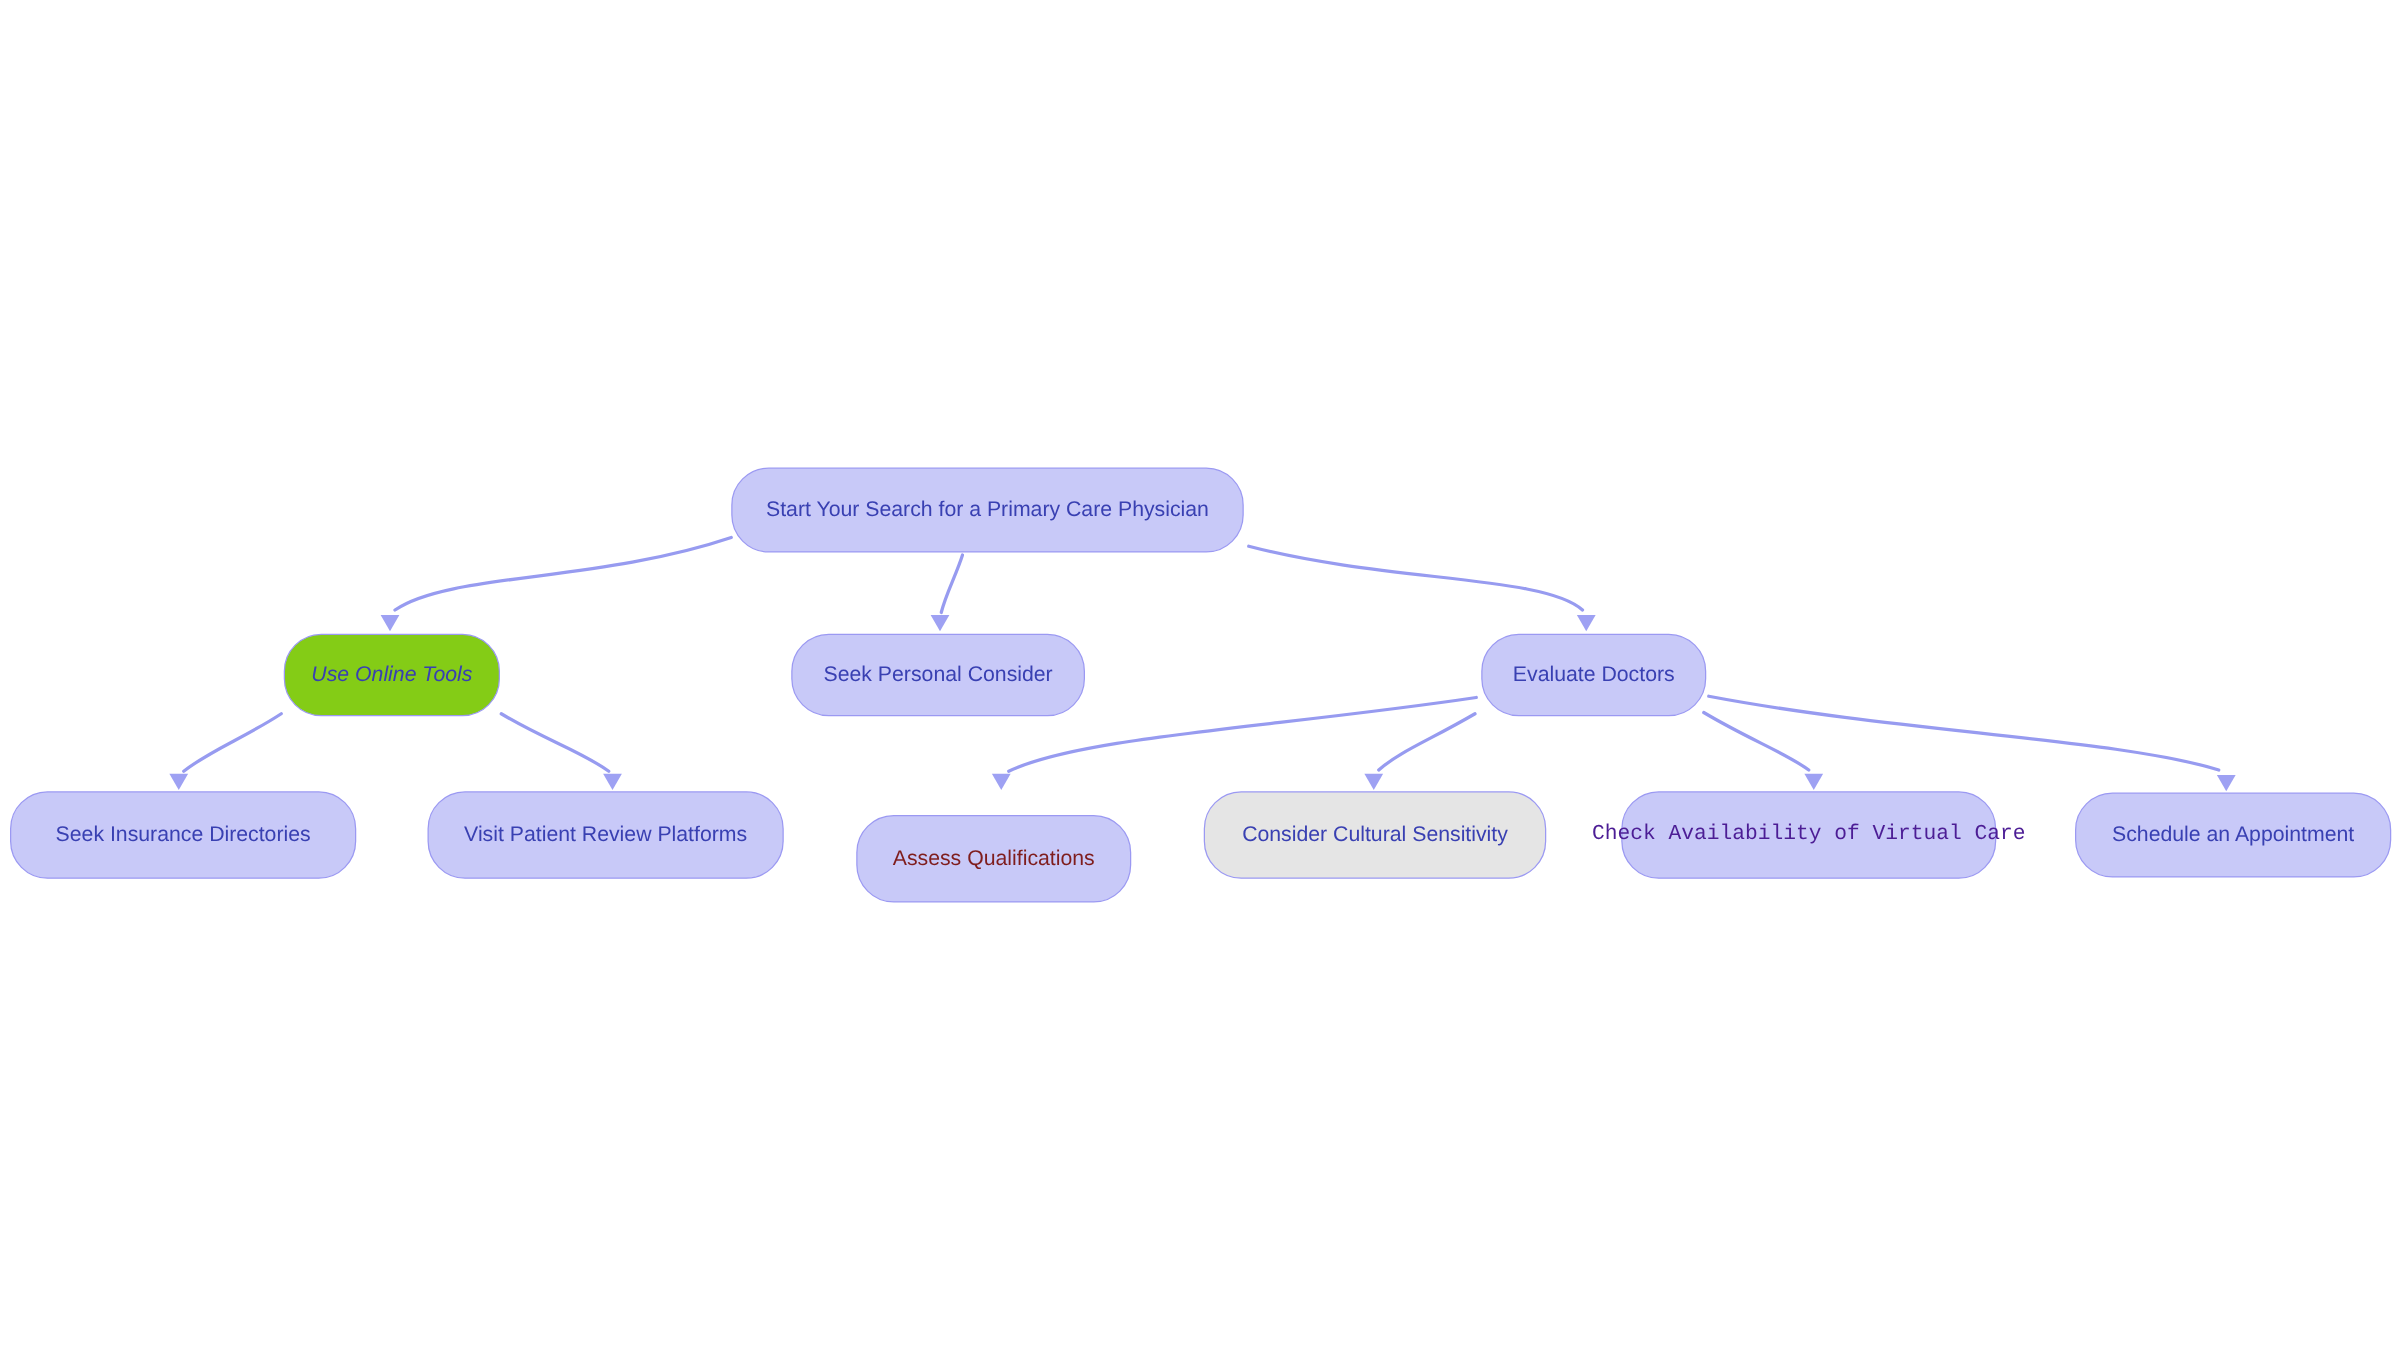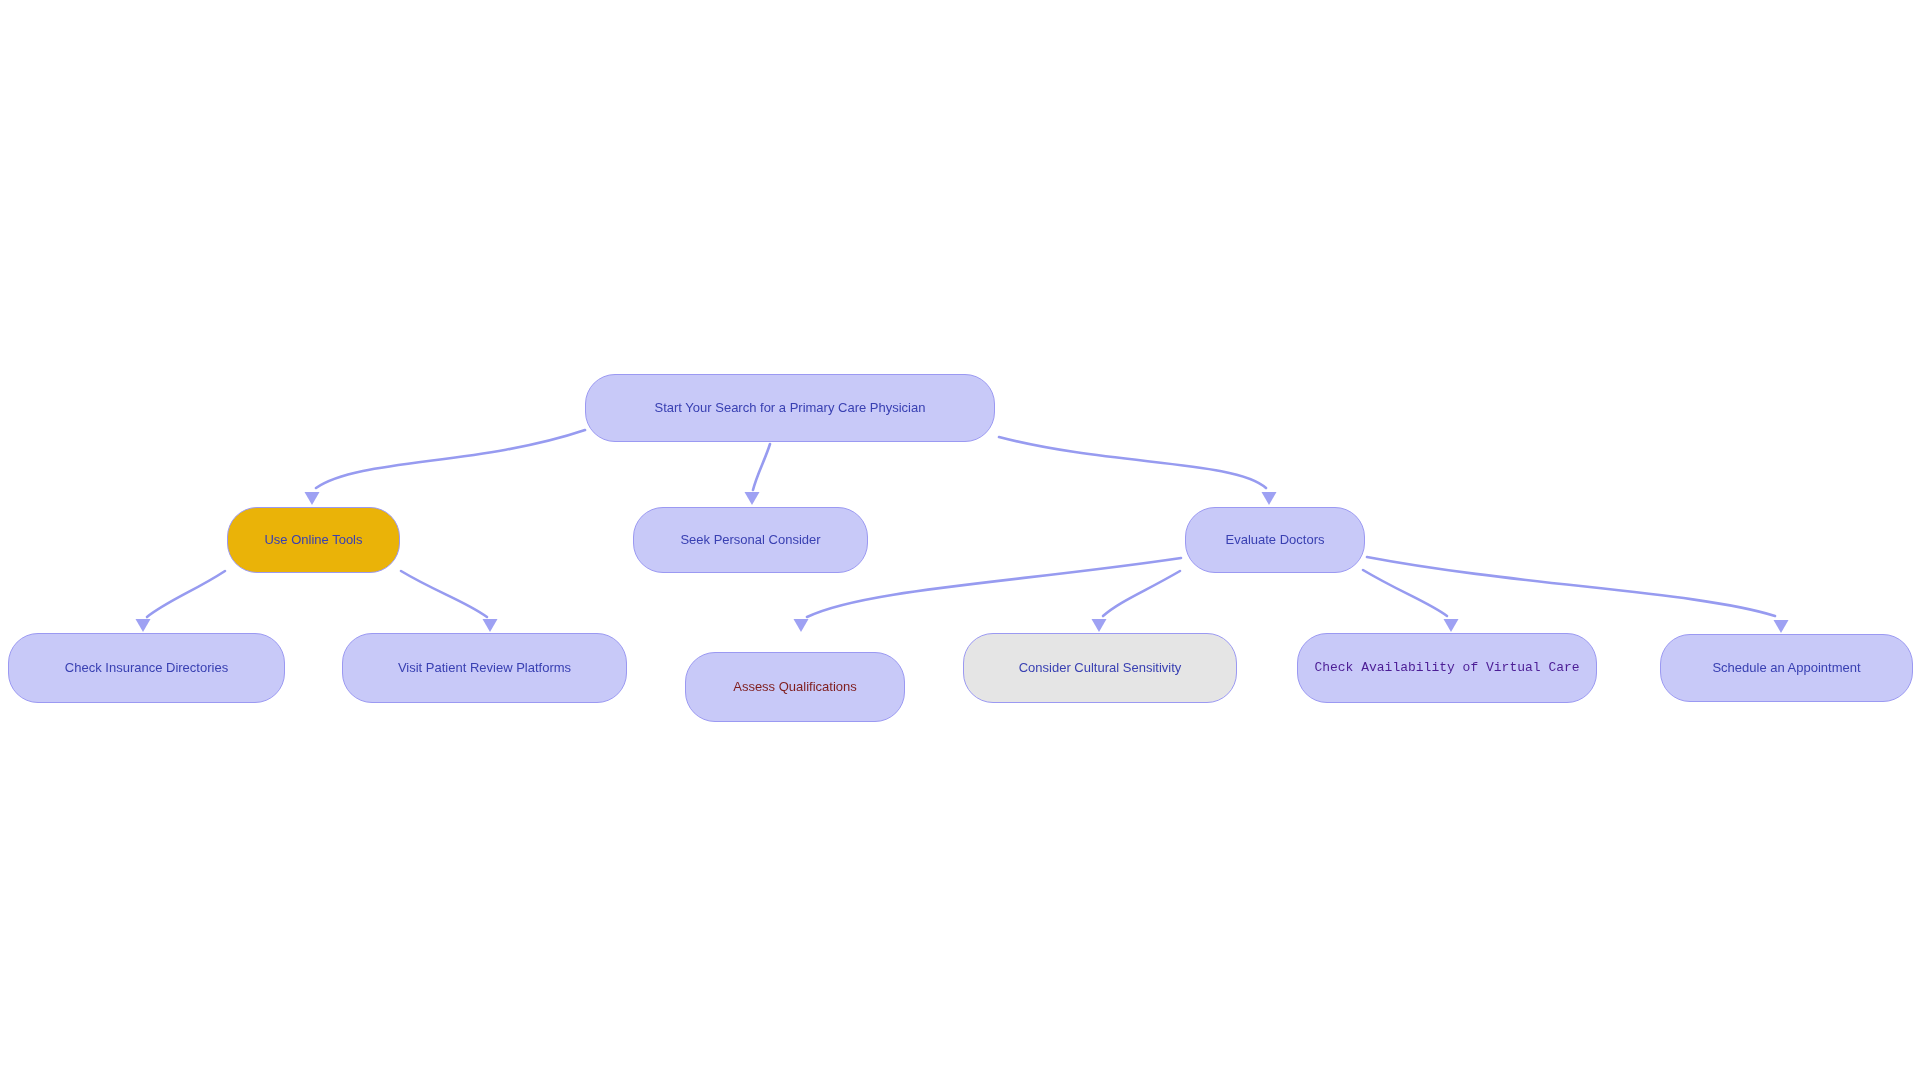--- a/index.html
+++ b/index.html
@@ -24,21 +24,21 @@
   }
   .flow-node {
     position: absolute;
     box-sizing: border-box;
     display: flex;
     align-items: center;
     justify-content: center;
     text-align: center;
     border-radius: 30px;
     border: 1.5px solid;
-    font-size: 13px;
+    font-size: 17px;
     line-height: 1.2;
     padding: 4px 14px;
     white-space: nowrap;
   }
 </style>
 </head>
 <body>
 
 <div id="canvas">
   <svg id="edge-layer" width="1920" height="1083" viewBox="0 0 1920 1083" xmlns="http://www.w3.org/2000/svg">
@@ -58,31 +58,31 @@
       <polygon points="1091.5,619 1106.5,619 1099,632" fill="#9ea1f3"></polygon>
       <path d="M 1363 570 C 1400 592, 1428 602, 1447 616" fill="none" stroke="#979bf0" stroke-width="2.6" stroke-linecap="round"></path>
       <polygon points="1443.5,619 1458.5,619 1451,632" fill="#9ea1f3"></polygon>
       <path d="M 1367 557 C 1520 586, 1695 591, 1775 616" fill="none" stroke="#979bf0" stroke-width="2.6" stroke-linecap="round"></path>
       <polygon points="1773.5,620 1788.5,620 1781,633" fill="#9ea1f3"></polygon>
     </svg>
   <div id="node-layer">
       <div class="flow-node" style="left: 585px; top: 374px; width: 410px; height: 68px; background: rgb(200, 201, 248); border-color: rgb(155, 153, 242); color: rgb(57, 64, 178);">
     <span class="flow-node-label">Start Your Search for a Primary Care Physician</span>
   </div>
-      <div class="flow-node" style="left: 227px; top: 507px; width: 173px; height: 66px; background: #eab308; border-color: rgb(155, 153, 242); color: rgb(57, 64, 178);">
+      <div class="flow-node" style="left: 227px; top: 507px; width: 173px; height: 66px; background: #84cc16; border-color: rgb(155, 153, 242); color: rgb(57, 64, 178); font-style: italic;">
     <span class="flow-node-label">Use Online Tools</span>
   </div>
       <div class="flow-node" style="left: 633px; top: 507px; width: 235px; height: 66px; background: rgb(200, 201, 248); border-color: rgb(155, 153, 242); color: rgb(57, 64, 178);">
     <span class="flow-node-label">Seek Personal Consider</span>
   </div>
       <div class="flow-node" style="left: 1185px; top: 507px; width: 180px; height: 66px; background: rgb(200, 201, 248); border-color: rgb(155, 153, 242); color: rgb(57, 64, 178); justify-content: center;">
     <span class="flow-node-label">Evaluate Doctors</span>
   </div>
       <div class="flow-node" style="left: 8px; top: 633px; width: 277px; height: 70px; background: rgb(200, 201, 248); border-color: rgb(155, 153, 242); color: rgb(57, 64, 178);">
-    <span class="flow-node-label">Check Insurance Directories</span>
+    <span class="flow-node-label">Seek Insurance Directories</span>
   </div>
       <div class="flow-node" style="left: 342px; top: 633px; width: 285px; height: 70px; background: rgb(200, 201, 248); border-color: rgb(155, 153, 242); color: rgb(57, 64, 178);">
     <span class="flow-node-label">Visit Patient Review Platforms</span>
   </div>
       <div class="flow-node" style="left: 685px; top: 652px; width: 220px; height: 70px; background: rgb(200, 201, 248); border-color: rgb(155, 153, 242); color: #7f1d1d;">
     <span class="flow-node-label">Assess Qualifications</span>
   </div>
       <div class="flow-node" style="left: 963px; top: 633px; width: 274px; height: 70px; background: #e5e5e5; border-color: rgb(155, 153, 242); color: rgb(57, 64, 178);">
     <span class="flow-node-label">Consider Cultural Sensitivity</span>
   </div>

